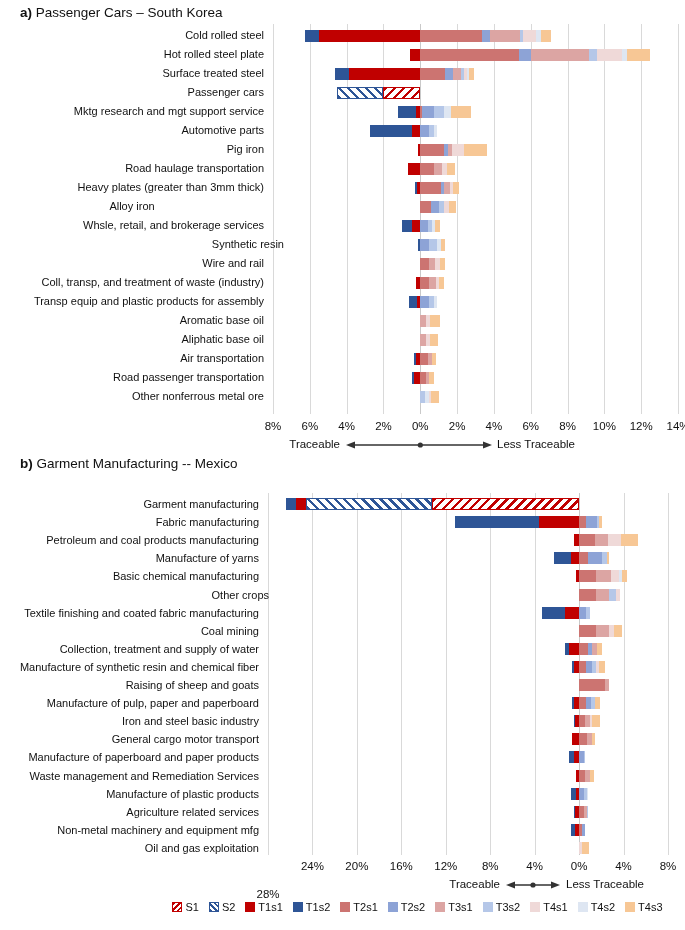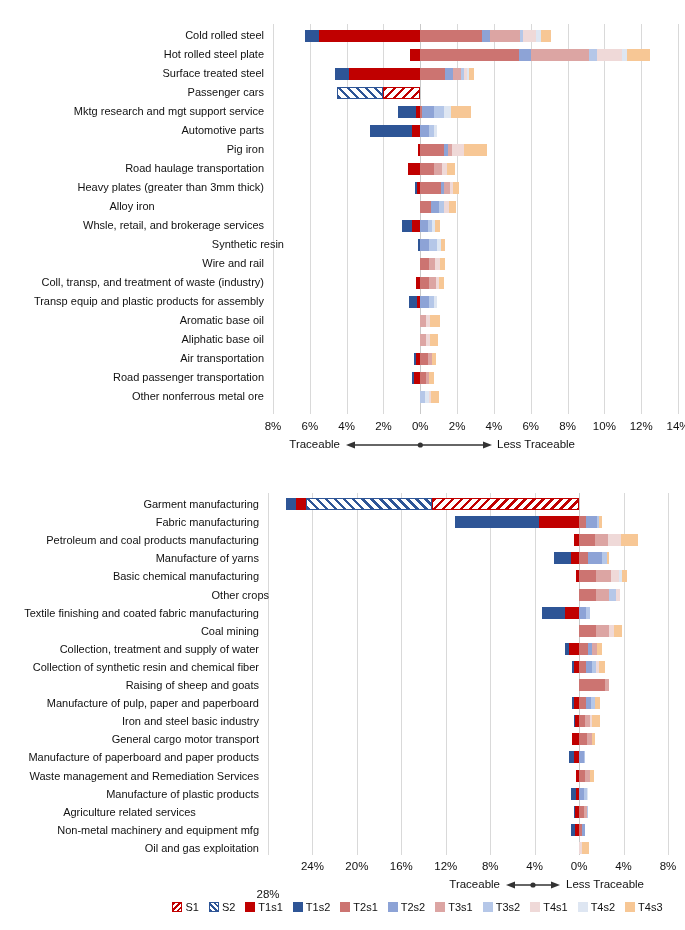--- a/index.html
+++ b/index.html
@@ -15,20 +15,26 @@
   .annot-svg{position:absolute;}
   #legend{position:absolute;top:901px;left:150px;width:535px;display:flex;
           justify-content:center;align-items:center;gap:10px;}
   .leg-item{display:flex;align-items:center;gap:3px;font-size:11px;color:#111;}
   .leg-swatch{width:10px;height:10px;display:inline-block;}
 </style>
 </head>
 <body>
 
 <div id="figure">
+  <div class="title" id="title-a" style="top:5px;">
+    <span class="pfx">a)</span><span> Passenger Cars – South Korea</span>
+  </div>
+  <div class="title" id="title-b" style="top:456px;">
+    <span class="pfx">b)</span><span> Garment Manufacturing -- Mexico</span>
+  </div>
   <div id="chart-a">
       <div class="gridline" style="left: 273px; top: 24px; height: 390px;"></div>
       <div class="ticklabel" style="left: 251px; top: 420px; width: 44px;">8%</div>
       <div class="gridline" style="left: 309.82px; top: 24px; height: 390px;"></div>
       <div class="ticklabel" style="left: 287.82px; top: 420px; width: 44px;">6%</div>
       <div class="gridline" style="left: 346.64px; top: 24px; height: 390px;"></div>
       <div class="ticklabel" style="left: 324.64px; top: 420px; width: 44px;">4%</div>
       <div class="gridline" style="left: 383.46px; top: 24px; height: 390px;"></div>
       <div class="ticklabel" style="left: 361.46px; top: 420px; width: 44px;">2%</div>
       <div class="gridline" style="left: 420.28px; top: 24px; height: 390px; background: rgb(201, 201, 201);"></div>
@@ -252,21 +258,21 @@
       <div class="seg" style="left: 595.745px; width: 12.7765px; top: 624.75px; height: 12px; background: rgb(220, 165, 163);"></div>
       <div class="seg" style="left: 608.521px; width: 5.555px; top: 624.75px; height: 12px; background: rgb(239, 217, 216);"></div>
       <div class="seg" style="left: 614.076px; width: 7.777px; top: 624.75px; height: 12px; background: rgb(247, 199, 149);"></div>
       <div class="rowlabel" style="left: 0px; top: 639.8px; width: 259px; height: 18.1px; line-height: 18.1px;">Collection, treatment and supply of water</div>
       <div class="seg" style="left: 568.525px; width: 10.5545px; top: 642.85px; height: 12px; background: rgb(192, 0, 0);"></div>
       <div class="seg" style="left: 565.192px; width: 3.333px; top: 642.85px; height: 12px; background: rgb(46, 85, 150);"></div>
       <div class="seg" style="left: 579.08px; width: 8.888px; top: 642.85px; height: 12px; background: rgb(204, 116, 113);"></div>
       <div class="seg" style="left: 587.968px; width: 4.444px; top: 642.85px; height: 12px; background: rgb(141, 163, 214);"></div>
       <div class="seg" style="left: 592.412px; width: 4.444px; top: 642.85px; height: 12px; background: rgb(220, 165, 163);"></div>
       <div class="seg" style="left: 596.856px; width: 5.555px; top: 642.85px; height: 12px; background: rgb(247, 199, 149);"></div>
-      <div class="rowlabel" style="left: 0px; top: 657.9px; width: 259px; height: 18.1px; line-height: 18.1px;">Collection of synthetic resin and chemical fiber</div>
+      <div class="rowlabel" style="left: 0px; top: 657.9px; width: 259px; height: 18.1px; line-height: 18.1px;">Manufacture of synthetic resin and chemical fiber</div>
       <div class="seg" style="left: 574.08px; width: 4.9995px; top: 660.95px; height: 12px; background: rgb(192, 0, 0);"></div>
       <div class="seg" style="left: 572.414px; width: 1.6665px; top: 660.95px; height: 12px; background: rgb(46, 85, 150);"></div>
       <div class="seg" style="left: 579.08px; width: 6.666px; top: 660.95px; height: 12px; background: rgb(204, 116, 113);"></div>
       <div class="seg" style="left: 585.746px; width: 6.1105px; top: 660.95px; height: 12px; background: rgb(141, 163, 214);"></div>
       <div class="seg" style="left: 591.856px; width: 4.444px; top: 660.95px; height: 12px; background: rgb(181, 199, 232);"></div>
       <div class="seg" style="left: 596.3px; width: 2.7775px; top: 660.95px; height: 12px; background: rgb(239, 217, 216);"></div>
       <div class="seg" style="left: 599.078px; width: 5.555px; top: 660.95px; height: 12px; background: rgb(247, 199, 149);"></div>
       <div class="rowlabel" style="left: 0px; top: 676px; width: 259px; height: 18.1px; line-height: 18.1px;">Raising of sheep and goats</div>
       <div class="seg" style="left: 579.08px; width: 25.553px; top: 679.05px; height: 12px; background: rgb(204, 116, 113);"></div>
       <div class="seg" style="left: 604.633px; width: 4.444px; top: 679.05px; height: 12px; background: rgb(220, 165, 163);"></div>
@@ -298,21 +304,21 @@
       <div class="seg" style="left: 576.302px; width: 2.7775px; top: 769.55px; height: 12px; background: rgb(192, 0, 0);"></div>
       <div class="seg" style="left: 579.08px; width: 6.1105px; top: 769.55px; height: 12px; background: rgb(204, 116, 113);"></div>
       <div class="seg" style="left: 585.19px; width: 4.444px; top: 769.55px; height: 12px; background: rgb(220, 165, 163);"></div>
       <div class="seg" style="left: 589.634px; width: 4.444px; top: 769.55px; height: 12px; background: rgb(247, 199, 149);"></div>
       <div class="rowlabel" style="left: 0px; top: 784.6px; width: 259px; height: 18.1px; line-height: 18.1px;">Manufacture of plastic products</div>
       <div class="seg" style="left: 575.747px; width: 3.333px; top: 787.65px; height: 12px; background: rgb(192, 0, 0);"></div>
       <div class="seg" style="left: 571.303px; width: 4.444px; top: 787.65px; height: 12px; background: rgb(46, 85, 150);"></div>
       <div class="seg" style="left: 579.08px; width: 4.444px; top: 787.65px; height: 12px; background: rgb(141, 163, 214);"></div>
       <div class="seg" style="left: 583.524px; width: 3.333px; top: 787.65px; height: 12px; background: rgb(181, 199, 232);"></div>
       <div class="seg" style="left: 586.857px; width: 1.111px; top: 787.65px; height: 12px; background: rgb(222, 230, 242);"></div>
-      <div class="rowlabel" style="left: 0px; top: 802.7px; width: 259px; height: 18.1px; line-height: 18.1px; text-align: center;">Agriculture related services</div>
+      <div class="rowlabel" style="left: 0px; top: 802.7px; width: 259px; height: 18.1px; line-height: 18.1px;">Agriculture related services</div>
       <div class="seg" style="left: 575.191px; width: 3.8885px; top: 805.75px; height: 12px; background: rgb(192, 0, 0);"></div>
       <div class="seg" style="left: 574.08px; width: 1.111px; top: 805.75px; height: 12px; background: rgb(46, 85, 150);"></div>
       <div class="seg" style="left: 579.08px; width: 4.444px; top: 805.75px; height: 12px; background: rgb(204, 116, 113);"></div>
       <div class="seg" style="left: 583.524px; width: 3.333px; top: 805.75px; height: 12px; background: rgb(220, 165, 163);"></div>
       <div class="seg" style="left: 586.857px; width: 1.111px; top: 805.75px; height: 12px; background: rgb(181, 199, 232);"></div>
       <div class="rowlabel" style="left: 0px; top: 820.8px; width: 259px; height: 18.1px; line-height: 18.1px;">Non-metal machinery and equipment mfg</div>
       <div class="seg" style="left: 575.191px; width: 3.8885px; top: 823.85px; height: 12px; background: rgb(192, 0, 0);"></div>
       <div class="seg" style="left: 570.747px; width: 4.444px; top: 823.85px; height: 12px; background: rgb(46, 85, 150);"></div>
       <div class="seg" style="left: 579.08px; width: 3.333px; top: 823.85px; height: 12px; background: rgb(204, 116, 113);"></div>
       <div class="seg" style="left: 582.413px; width: 2.222px; top: 823.85px; height: 12px; background: rgb(141, 163, 214);"></div>

